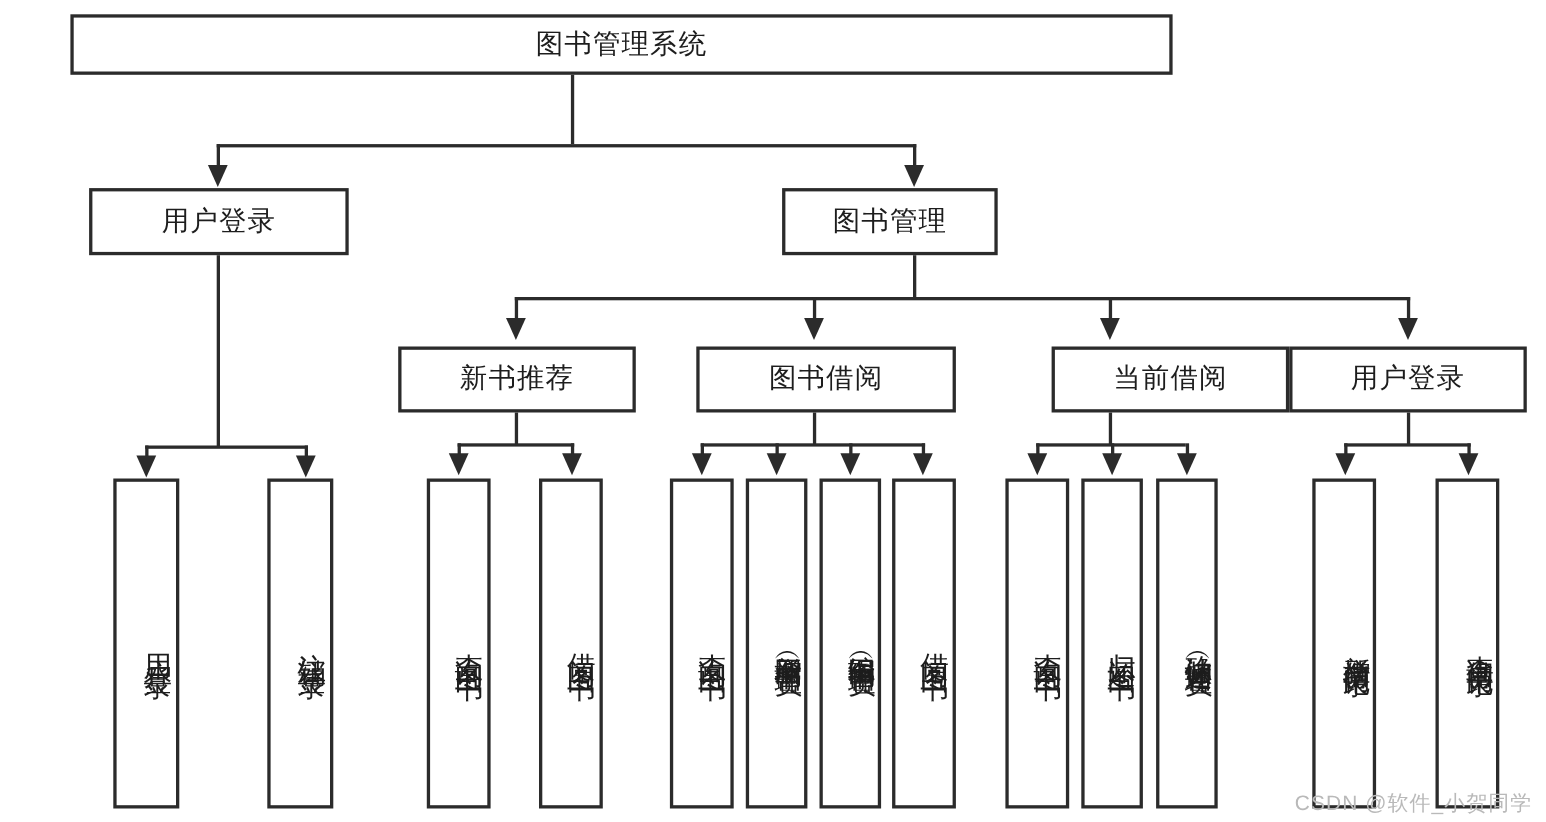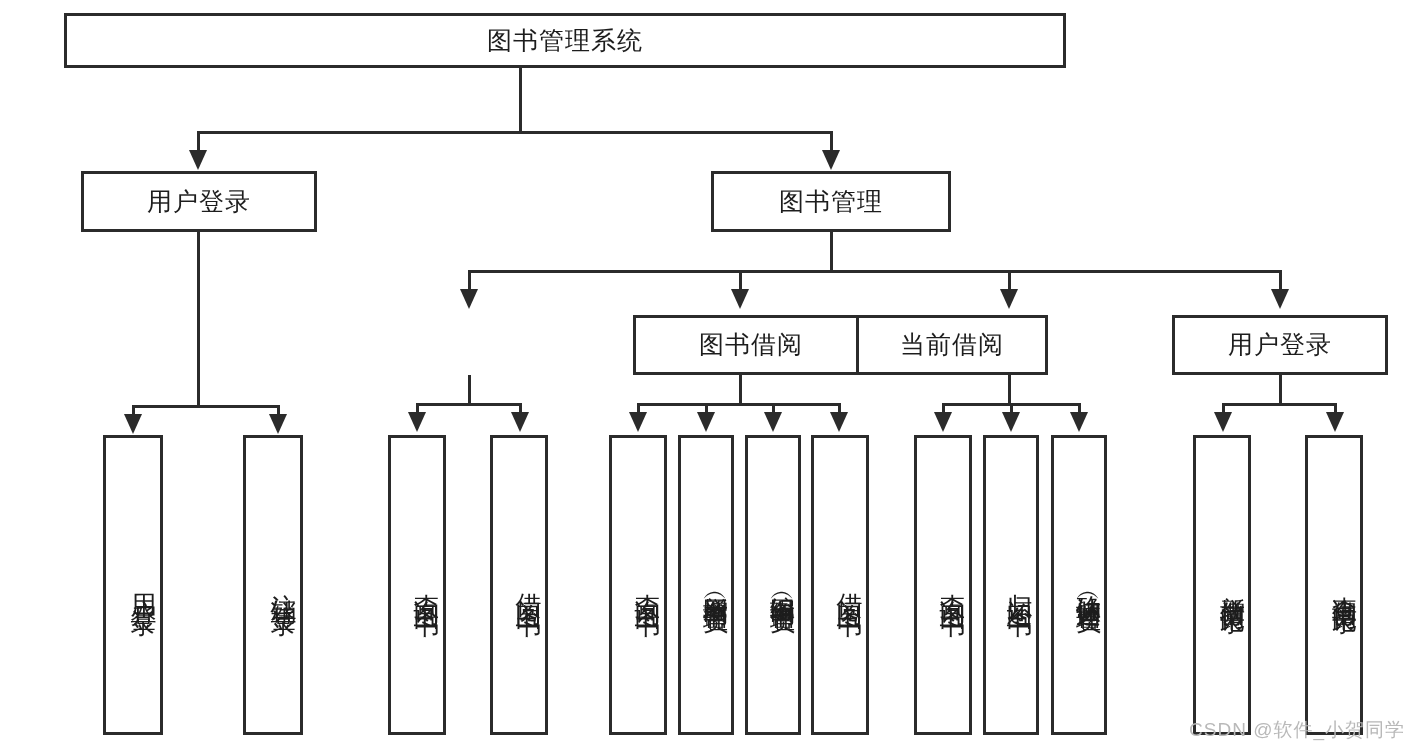--- a/index.html
+++ b/index.html
@@ -70,21 +70,21 @@
     position: absolute;
     width: 0;
     height: 0;
     border-left: 9px solid transparent;
     border-right: 9px solid transparent;
     border-top: 20px solid #2b2b2b;
   }
   
   #watermark {
     position: absolute;
-    right: 0;
+    right: 12px;
     bottom: 4px;
     font-size: 19px;
     color: #b9b9b9;
     letter-spacing: 1px;
     white-space: nowrap;
     pointer-events: none;
   }
 </style>
 </head>
 <body>
@@ -97,21 +97,21 @@
 
   <div class="hline" style="left:197px; top:131px; width:636px;"></div>
 
   <div class="vline" style="left:197px; top:131px; height:22px;"></div>
   <div class="arrow" style="left:189px; top:150px;"></div>
   <div class="vline" style="left:830px; top:131px; height:22px;"></div>
   <div class="arrow" style="left:822px; top:150px;"></div>
 
   <div class="node horiz" style="left:81px; top:171px; width:236px; height:61px;">用户登录</div>
 
-  <div class="node horiz" style="left:711px; top:171px; width:240px; height:61px;">图书管理</div>
+  <div class="node horiz" style="left:711px; top:171px; width:196px; height:61px;">图书管理</div>
 
   <div class="vline" style="left:197px; top:232px; height:175px;"></div>
   <div class="hline" style="left:132px; top:405px; width:148px;"></div>
   <div class="vline" style="left:132px; top:405px; height:12px;"></div>
   <div class="arrow" style="left:124px; top:414px;"></div>
   <div class="vline" style="left:277px; top:405px; height:12px;"></div>
   <div class="arrow" style="left:269px; top:414px;"></div>
 
   <div class="vline" style="left:830px; top:232px; height:40px;"></div>
   <div class="hline" style="left:468px; top:270px; width:814px;"></div>
@@ -121,24 +121,25 @@
 
   <div class="vline" style="left:739px; top:270px; height:22px;"></div>
   <div class="arrow" style="left:731px; top:289px;"></div>
 
   <div class="vline" style="left:1008px; top:270px; height:22px;"></div>
   <div class="arrow" style="left:1000px; top:289px;"></div>
 
   <div class="vline" style="left:1279px; top:270px; height:22px;"></div>
   <div class="arrow" style="left:1271px; top:289px;"></div>
 
+  <div class="node horiz" style="left:362px; top:315px; width:216px; height:60px;">新书推荐</div>
 
   <div class="node horiz" style="left:633px; top:315px; width:236px; height:60px;">图书借阅</div>
 
-  <div class="node horiz" style="left:856px; top:315px; width:192px; height:60px;">当前借阅</div>
+  <div class="node horiz" style="left:956px; top:315px; width:216px; height:60px;">当前借阅</div>
 
   <div class="node horiz" style="left:1172px; top:315px; width:216px; height:60px;">用户登录</div>
 
   <div class="vline" style="left:468px; top:375px; height:30px;"></div>
   <div class="hline" style="left:416px; top:403px; width:106px;"></div>
   <div class="vline" style="left:416px; top:403px; height:12px;"></div>
   <div class="arrow" style="left:408px; top:412px;"></div>
   <div class="vline" style="left:519px; top:403px; height:12px;"></div>
   <div class="arrow" style="left:511px; top:412px;"></div>
 

